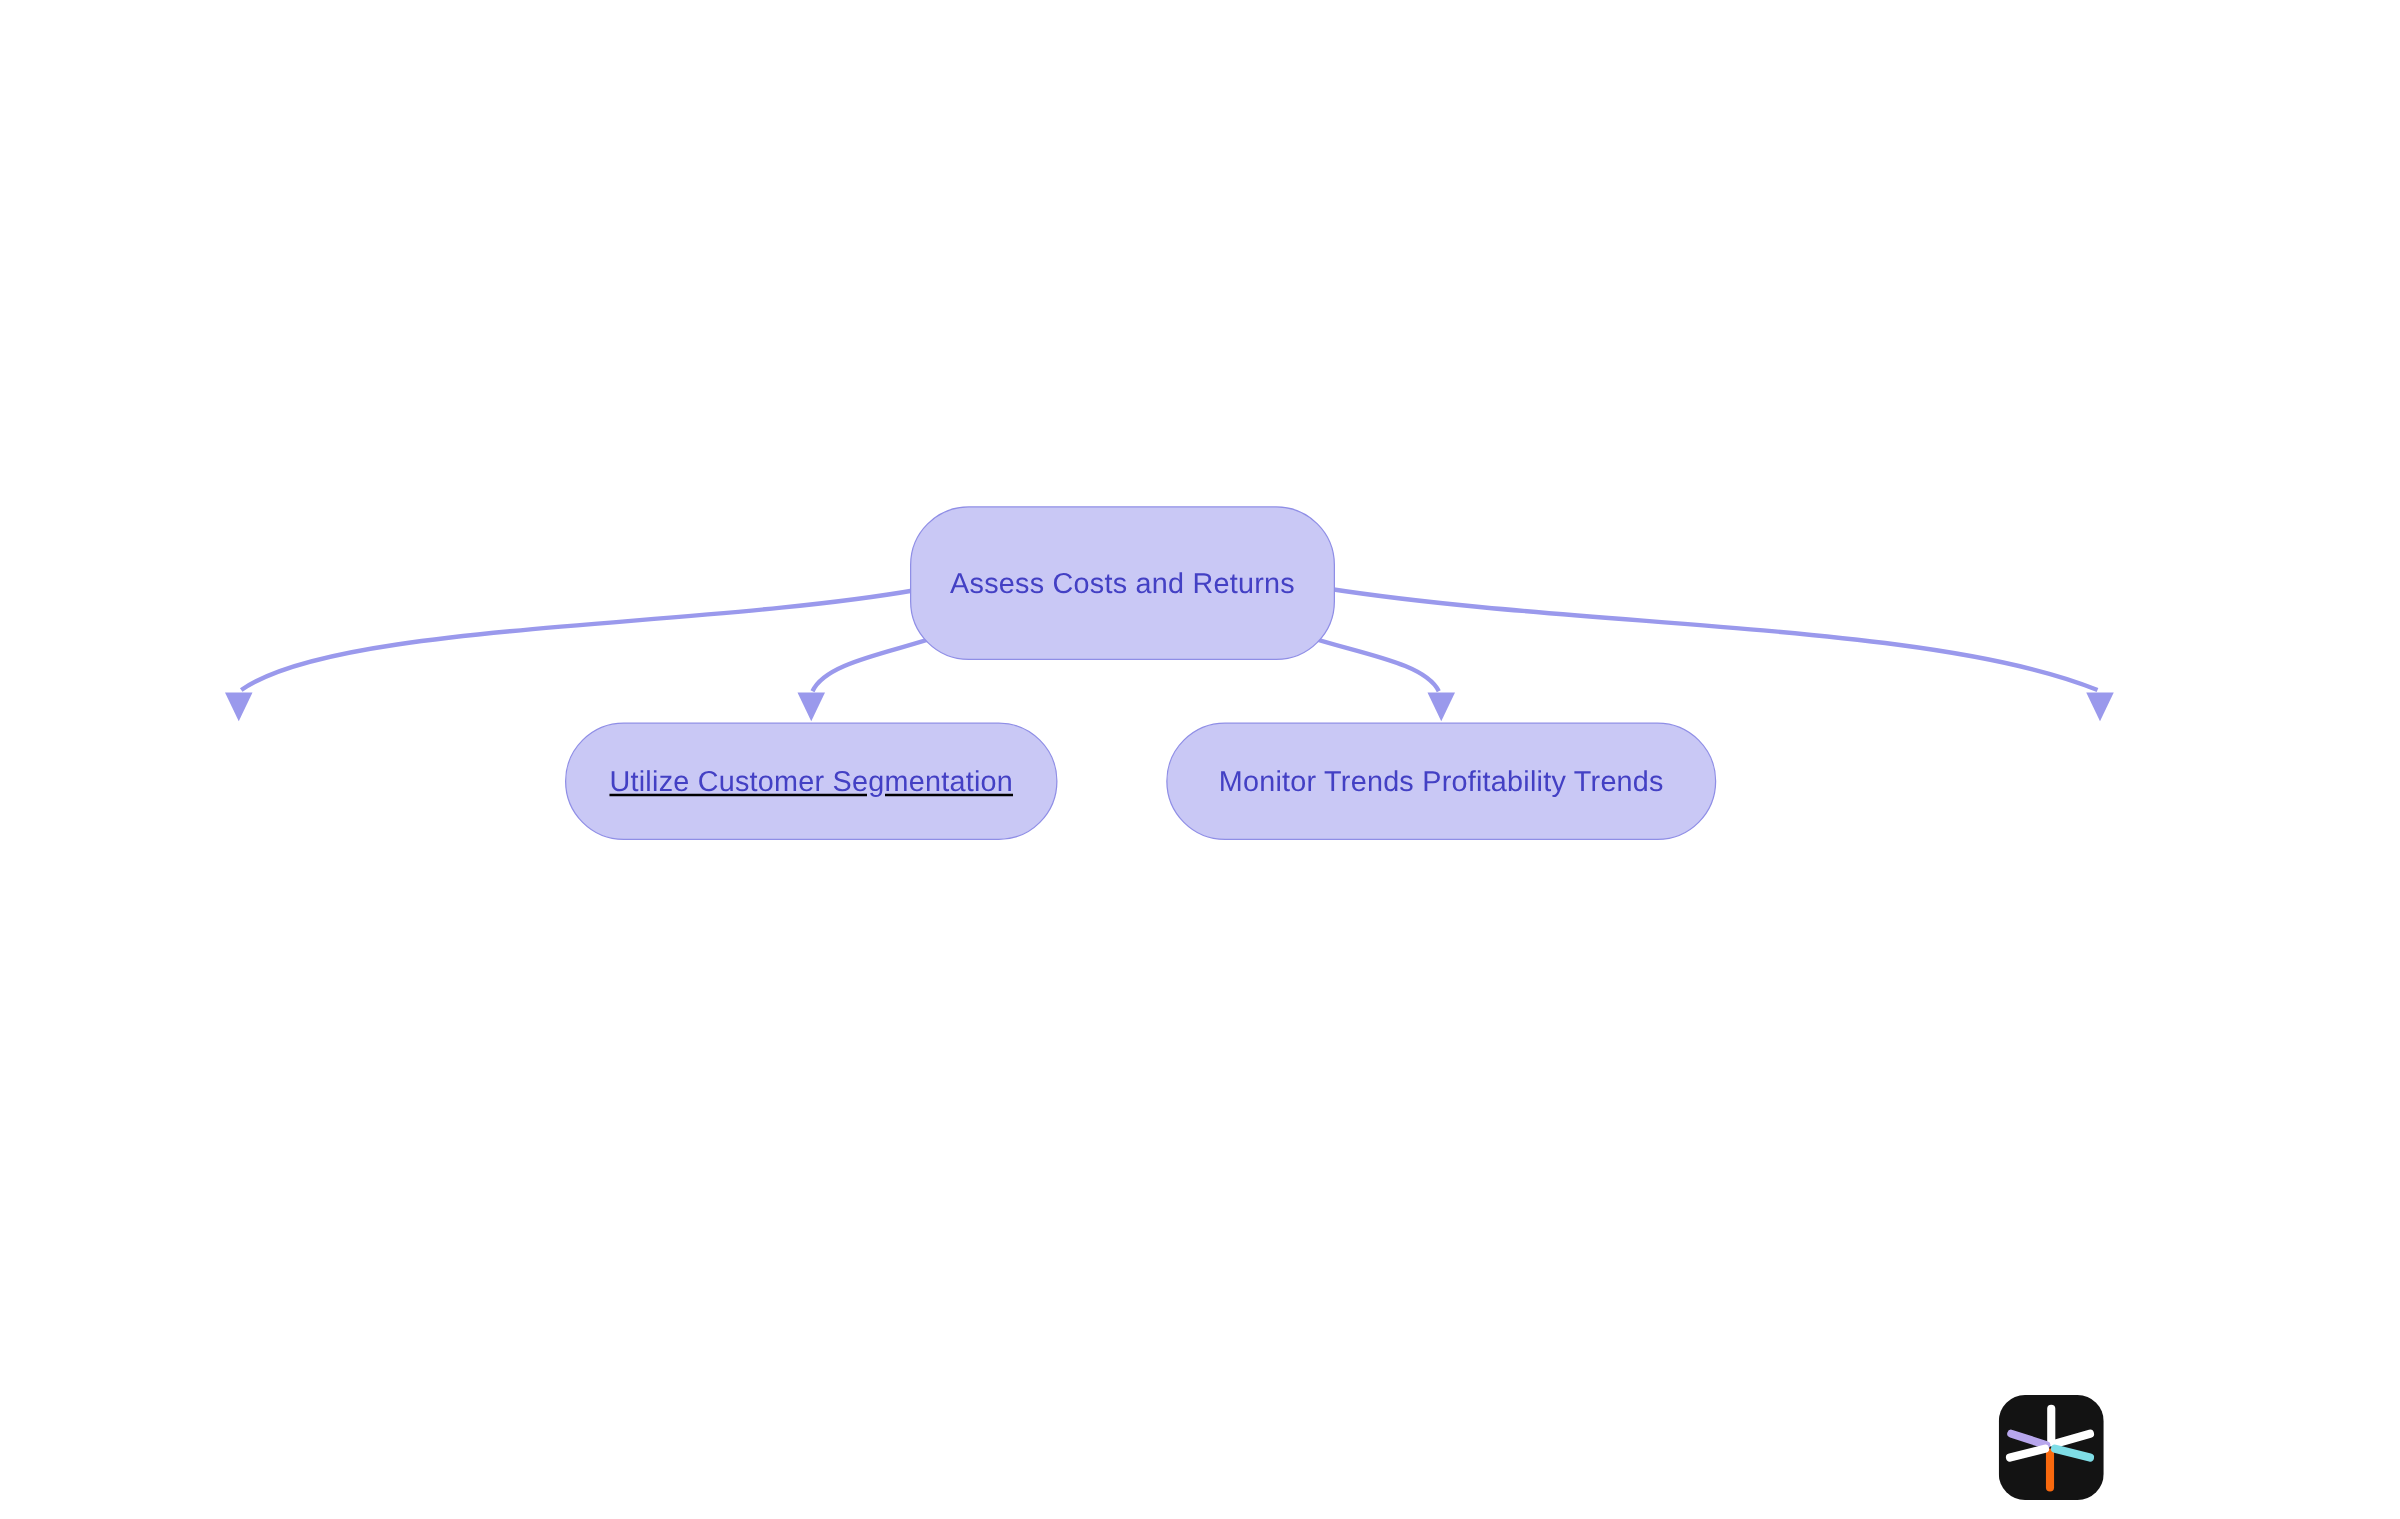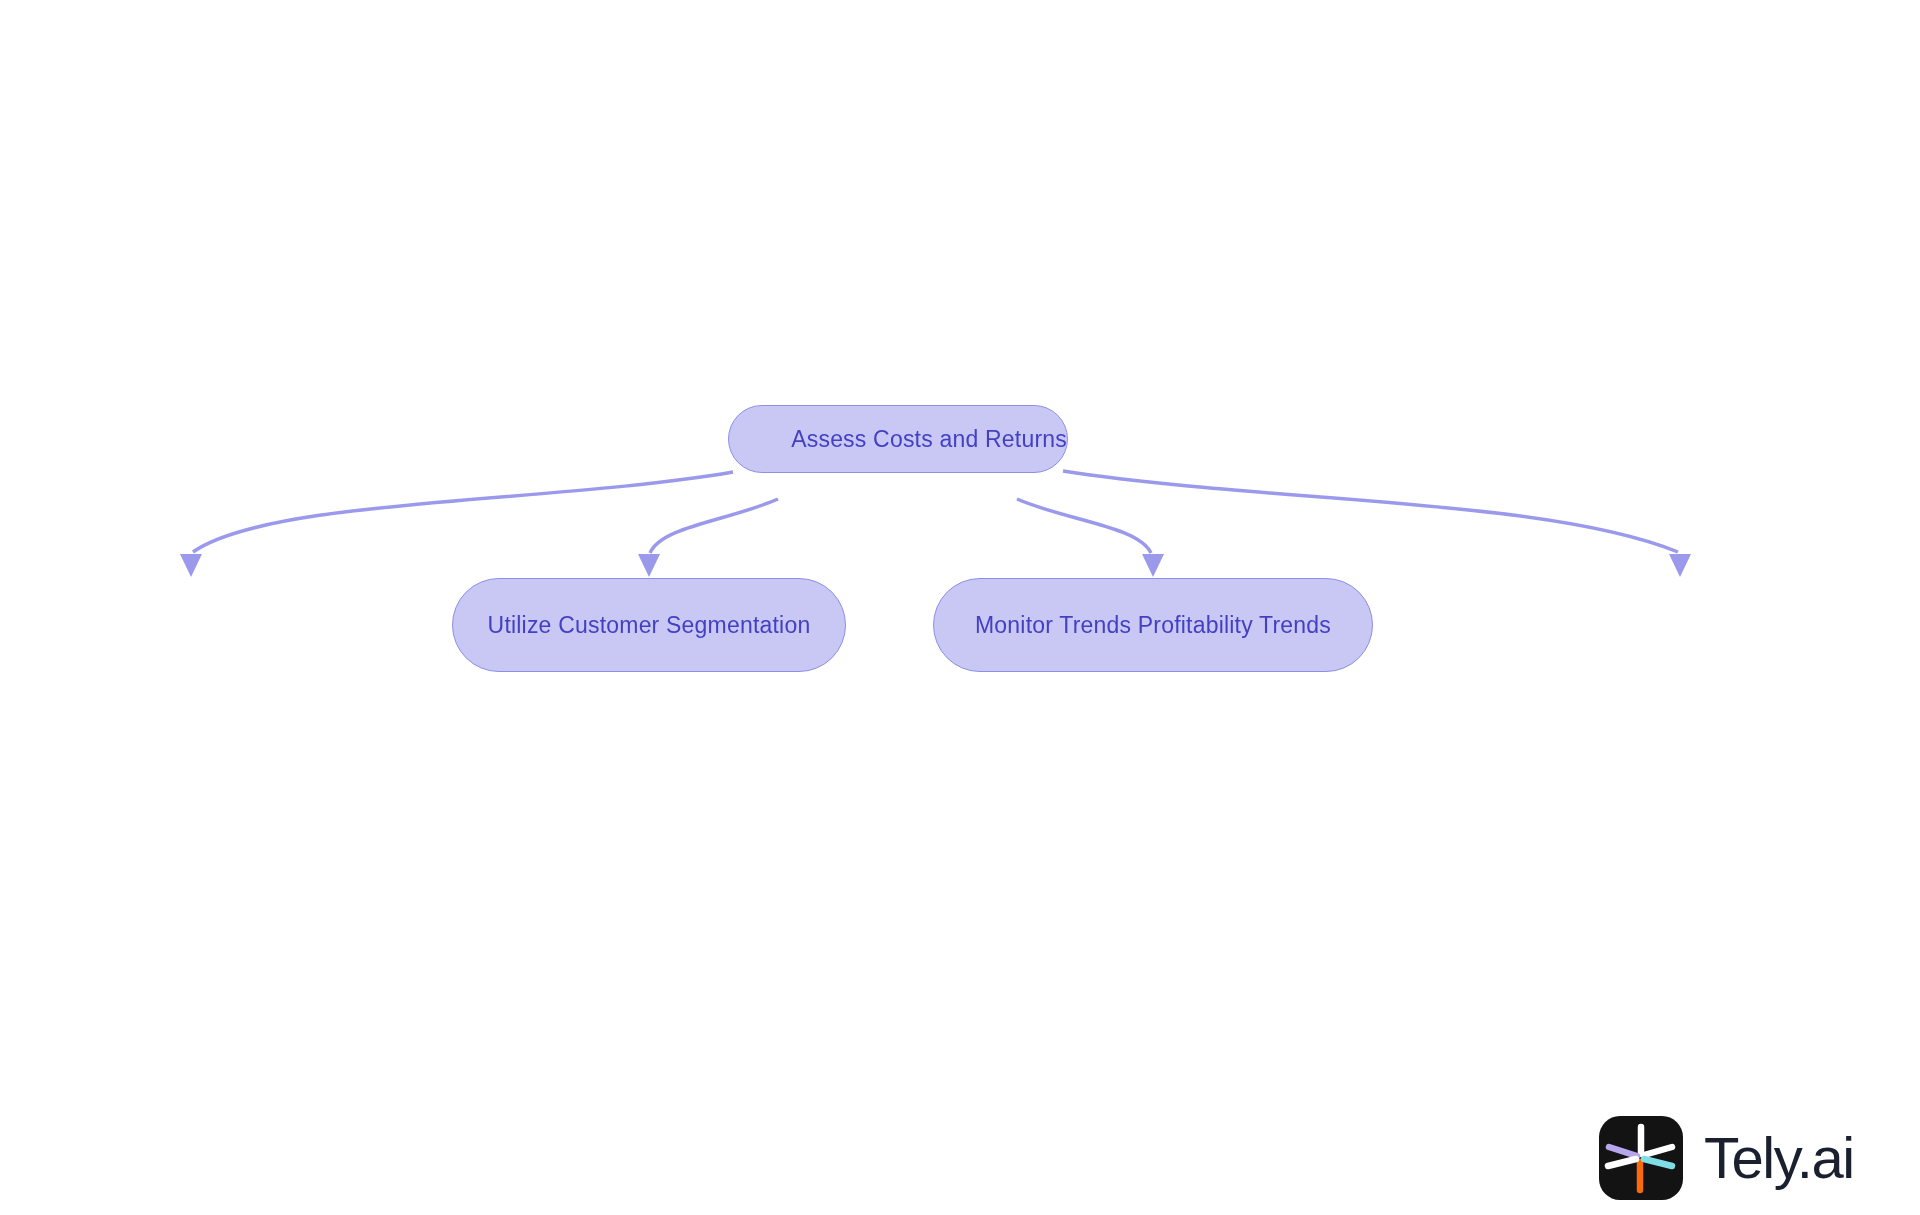--- a/index.html
+++ b/index.html
@@ -25,23 +25,23 @@
     border-radius: 47px;
     display: flex; align-items: center; justify-content: center;
     height: 94px;
   }
   .node .label {
     color: var(--node-text, #4340c4);
     font-size: 23px;
     letter-spacing: 0.2px;
     white-space: nowrap;
   }
-  .node-root   { left: 728px;  top: 405px; width: 340px; height: 68px; justify-content: flex-end; }
+  .node-root   { left: 728px;  top: 405px; width: 340px; height: 123px; }
   .node-child1 { left: 14px;   top: 578px; width: 354px; }
-  .node-child2 { left: 452px;  top: 578px; width: 394px; }
+  .node-child2 { left: 452px;  top: 578px; width: 394px; text-decoration: underline; }
   .node-child3 { left: 933px;  top: 578px; width: 440px; }
   .node-child4 { left: 1453px; top: 578px; width: 453px; }
 
   .logo {
     position: absolute; left: 1599px; top: 1116px;
     height: 84px;
     display: flex; align-items: center; gap: 21px;
   }
   .logo-icon { width: 84px; height: 84px; display: block; }
   .logo-text {
@@ -89,16 +89,15 @@
       <rect x="0" y="0" width="84" height="84" rx="21" fill="#131313"></rect>
       <g stroke-width="6.5" stroke-linecap="round">
         <line x1="42" y1="11" x2="42" y2="38" stroke="#ffffff"></line>
         <line x1="41" y1="46" x2="41" y2="74" stroke="#f9690e"></line>
         <line x1="10" y1="31" x2="38" y2="40" stroke="#b7a6ec"></line>
         <line x1="9" y1="50" x2="37" y2="43" stroke="#ffffff"></line>
         <line x1="45" y1="39" x2="73" y2="31" stroke="#ffffff"></line>
         <line x1="45" y1="43" x2="73" y2="50" stroke="#7fdde6"></line>
       </g>
     </svg>
-    <span class="logo-text" style="color: rgb(26, 32, 48);">Tely.ai</span>
   </div>
 
 </div>
 
 </body></html>

